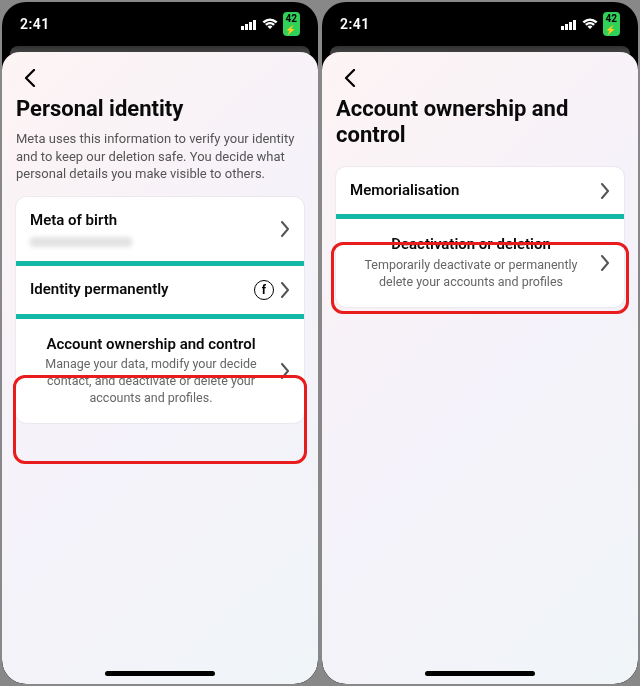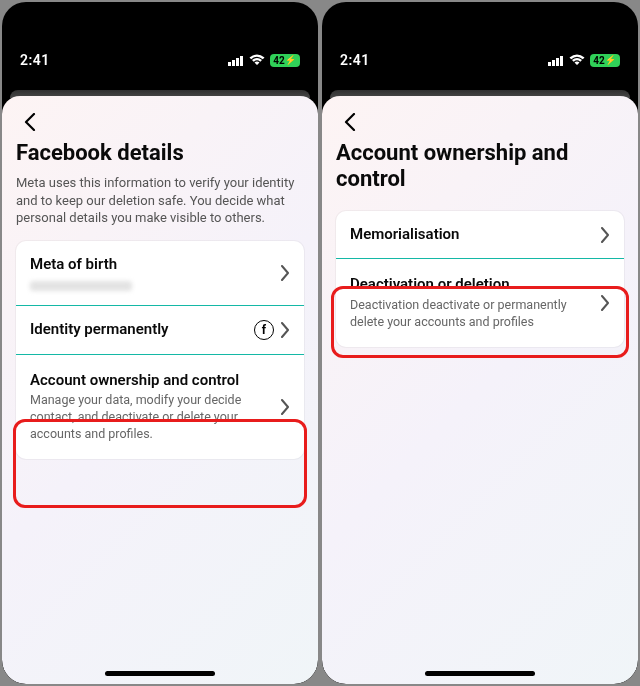--- a/index.html
+++ b/index.html
@@ -19,29 +19,28 @@
     .phone {
       flex: 1;
       background: #000;
       border-radius: 24px;
       overflow: hidden;
       position: relative;
       display: flex;
       flex-direction: column;
     }
     .statusbar {
-      height: 60px;
+      height: 44px;
       display: flex;
       justify-content: space-between;
       align-items: center;
       padding: 0 18px;
       color: #fff;
       font-size: 14px;
       font-weight: 600;
-      margin-top: 28px;
     }
     .status-time {
       letter-spacing: 0.5px;
     }
     .status-icons {
       display: flex;
       align-items: center;
       gap: 5px;
     }
     .signal-icon svg, .wifi-icon svg {
@@ -50,20 +49,21 @@
     .battery-badge {
       background: #30d158;
       border-radius: 4px;
       padding: 1px 3px;
       font-size: 10px;
       font-weight: 700;
       color: #000;
       display: flex;
       align-items: center;
       gap: 1px;
+      flex-direction: column;
     }
     .bolt {
       font-size: 9px;
     }
     .panel-shadow {
       height: 8px;
       background: linear-gradient(to bottom, rgba(80,80,80,0.6), rgba(120,120,120,0.6));
       border-radius: 14px 14px 0 0;
       margin: 0 8px;
     }
@@ -106,25 +106,26 @@
       background: #fff;
       border-radius: 10px;
       overflow: hidden;
       box-shadow: 0 0 0 1px rgba(0,0,0,0.04);
     }
     .row {
       padding: 14px 14px;
       display: flex;
       align-items: center;
       justify-content: space-between;
-      border-bottom: 1px solid #14b8a6;
+      border-bottom: 5px solid #14b8a6;
       position: relative;
     }
     .row:last-child {
       border-bottom: none;
+      text-align: center;
     }
     .row-content {
       flex: 1;
       min-width: 0;
     }
     .row-title {
       font-size: 15px;
       font-weight: 600;
       color: #0a0a0a;
       line-height: 1.3;
@@ -212,21 +213,21 @@
       </span>
     </div>
   </div>
   <div class="panel-shadow"></div>
   <div class="screen">
     <div class="back-btn">
       <svg width="12" height="18" viewBox="0 0 12 18">
           <path d="M10 1 L2 9 L10 17" stroke="#000" stroke-width="2.2" fill="none" stroke-linecap="round" stroke-linejoin="round"></path>
         </svg>
     </div>
-    <h1 class="page-title">Facebook details</h1>
+    <h1 class="page-title">Personal identity</h1>
     <p class="page-description">Meta uses this information to verify your identity and to keep our deletion safe. You decide what personal details you make visible to others.</p>
 
     <div class="card">
 
       <div class="row">
         <div class="row-content">
           <div class="row-title">Meta of birth</div>
           <div class="blurred-line" style="width:42%;height:10px"></div>
         </div>
         <div class="row-right">
@@ -307,21 +308,21 @@
         <div class="row-right">
           <svg class="chevron" viewBox="0 0 10 16">
               <path d="M2 1 L8 8 L2 15" stroke="#555" stroke-width="2" fill="none" stroke-linecap="round" stroke-linejoin="round"></path>
             </svg>
         </div>
       </div>
 
       <div class="row" style="padding-top:16px;padding-bottom:16px">
         <div class="row-content">
           <div class="row-title">Deactivation or deletion</div>
-          <div class="row-sub">Deactivation deactivate or permanently delete your accounts and profiles</div>
+          <div class="row-sub">Temporarily deactivate or permanently delete your accounts and profiles</div>
         </div>
         <div class="row-right">
           <svg class="chevron" viewBox="0 0 10 16">
               <path d="M2 1 L8 8 L2 15" stroke="#555" stroke-width="2" fill="none" stroke-linecap="round" stroke-linejoin="round"></path>
             </svg>
         </div>
       </div>
     </div>
 
     <div class="highlight-box" style="left:9px; right:9px; top:190px; height:72px;"></div>

